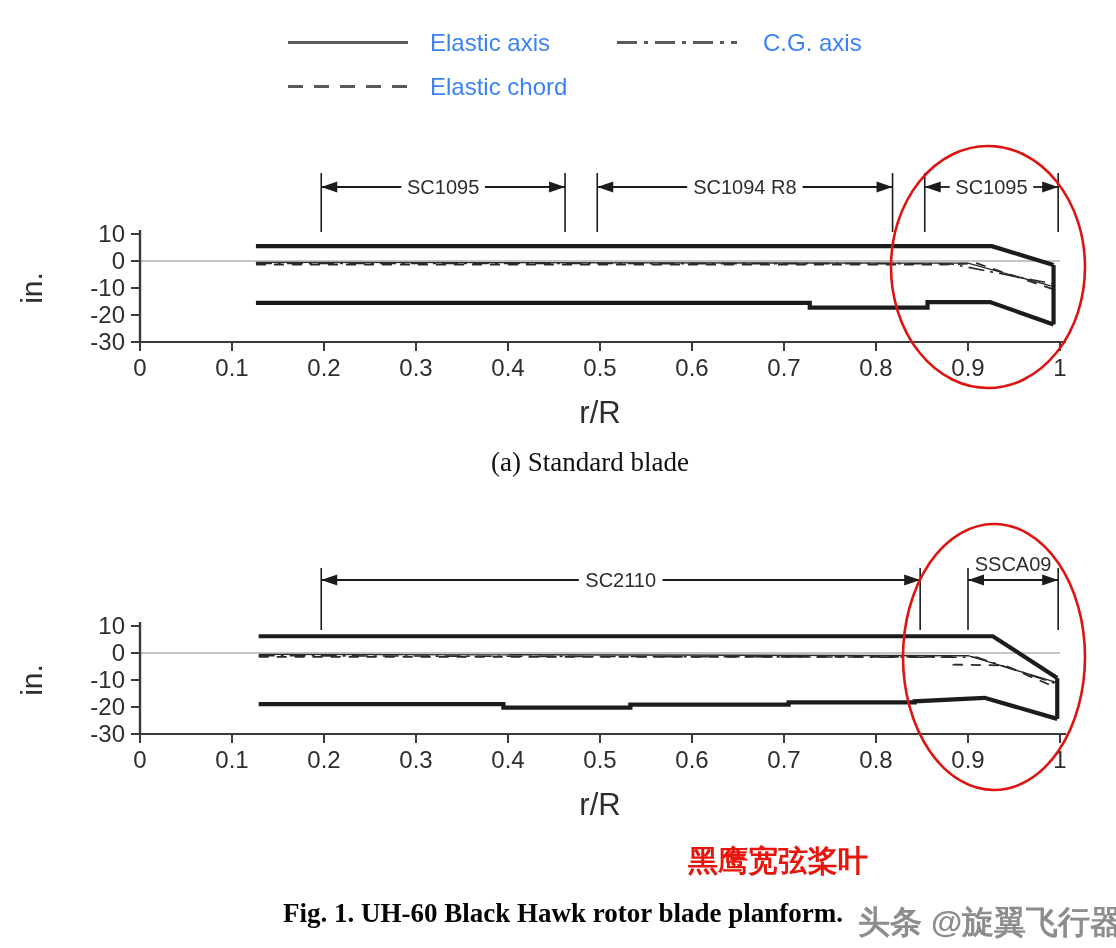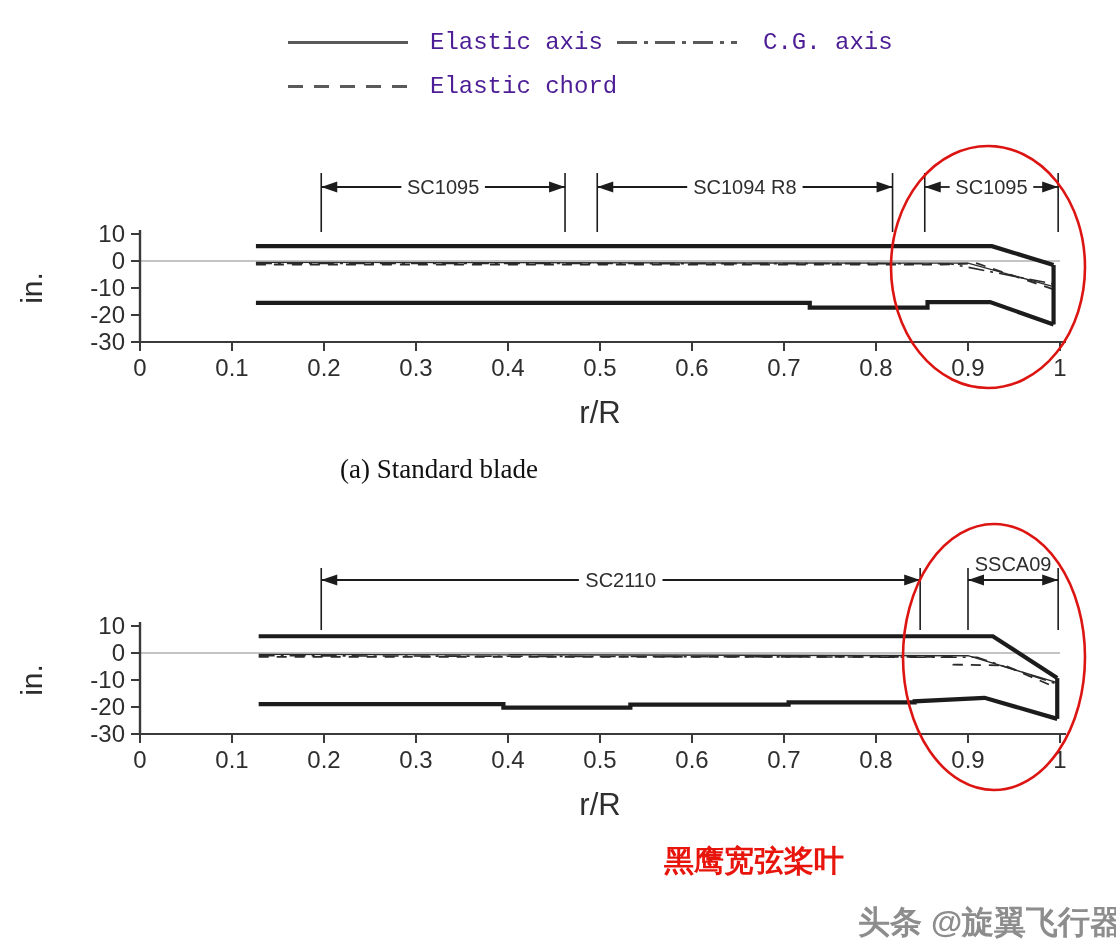--- a/index.html
+++ b/index.html
@@ -1,21 +1,21 @@
 <!DOCTYPE html>
 <html><head>
 <meta charset="utf-8">
 <style>
   html,body{margin:0;padding:0;background:#ffffff;}
   #figure{position:relative;width:1116px;height:948px;background:#ffffff;overflow:hidden;
           font-family:"Liberation Sans",sans-serif;}
   #chart-canvas{position:absolute;left:0;top:0;}
   #chart-canvas text{font-family:"Liberation Sans",sans-serif;fill:#2e2e2e;}
   .abs{position:absolute;white-space:nowrap;}
-  .legend-label{font-size:24px;color:#4c1d95;font-family:Liberation Mono, monospace;}
+  .legend-label{font-size:24px;color:#3b82f6;}
   .lsample{width:120px;}
   .ls-solid{height:0;border-top:3px solid #5a5a5a;}
   .ls-dashed{height:3px;background:repeating-linear-gradient(to right,#5a5a5a 0 15px,transparent 15px 26px);}
   .ls-dashdot{height:3px;background:repeating-linear-gradient(to right,#5a5a5a 0 20px,transparent 20px 27px,#5a5a5a 27px 31px,transparent 31px 38px);}
   .sub-caption{font-family:"Liberation Serif",serif;font-size:27px;color:#101010;}
   .cn-red{font-size:32px;font-weight:bold;color:#e8150d;
           text-shadow:-2px 0 0 #fff,2px 0 0 #fff,0 -2px 0 #fff,0 2px 0 #fff,
                       -1px -1px 0 #fff,1px 1px 0 #fff,-1px 1px 0 #fff,1px -1px 0 #fff;}
   .fig-caption{font-family:"Liberation Serif",serif;font-weight:bold;font-size:27px;color:#050505;}
   .watermark{font-size:32px;color:#8d8d8d;text-shadow:1px 1px 0 #ffffff;font-weight:bold;}
@@ -154,18 +154,19 @@
       </g>
     </svg>
 
   <div class="abs lsample ls-solid" style="left:288px;top:41px;"></div>
   <div class="abs legend-label" style="left:430px;top:29px;">Elastic axis</div>
   <div class="abs lsample ls-dashdot" style="left:617px;top:41px;"></div>
   <div class="abs legend-label" style="left:763px;top:29px;">C.G. axis</div>
   <div class="abs lsample ls-dashed" style="left:288px;top:85px;"></div>
   <div class="abs legend-label" style="left:430px;top:73px;">Elastic chord</div>
 
-  <div class="abs sub-caption" style="left:340px;top:447px;width:500px;margin-top:7px;">(a)  Standard blade</div>
+  <div class="abs sub-caption" style="left:340px;top:447px;width:500px;text-align:center;">(a)  Standard blade</div>
 
-  <div class="abs cn-red" style="left:664px;top:841px;font-size:30px;">黑鹰宽弦桨叶</div>
+  <div class="abs cn-red" style="left:688px;top:841px;font-size:30px;">黑鹰宽弦桨叶</div>
 
+  <div class="abs fig-caption" style="left:283px;top:898px;">Fig. 1. UH-60 Black Hawk rotor blade planform.</div>
   <div class="abs watermark" style="left:858px;top:901px;">头条 @旋翼飞行器</div>
 </div>
 
 </body></html>

